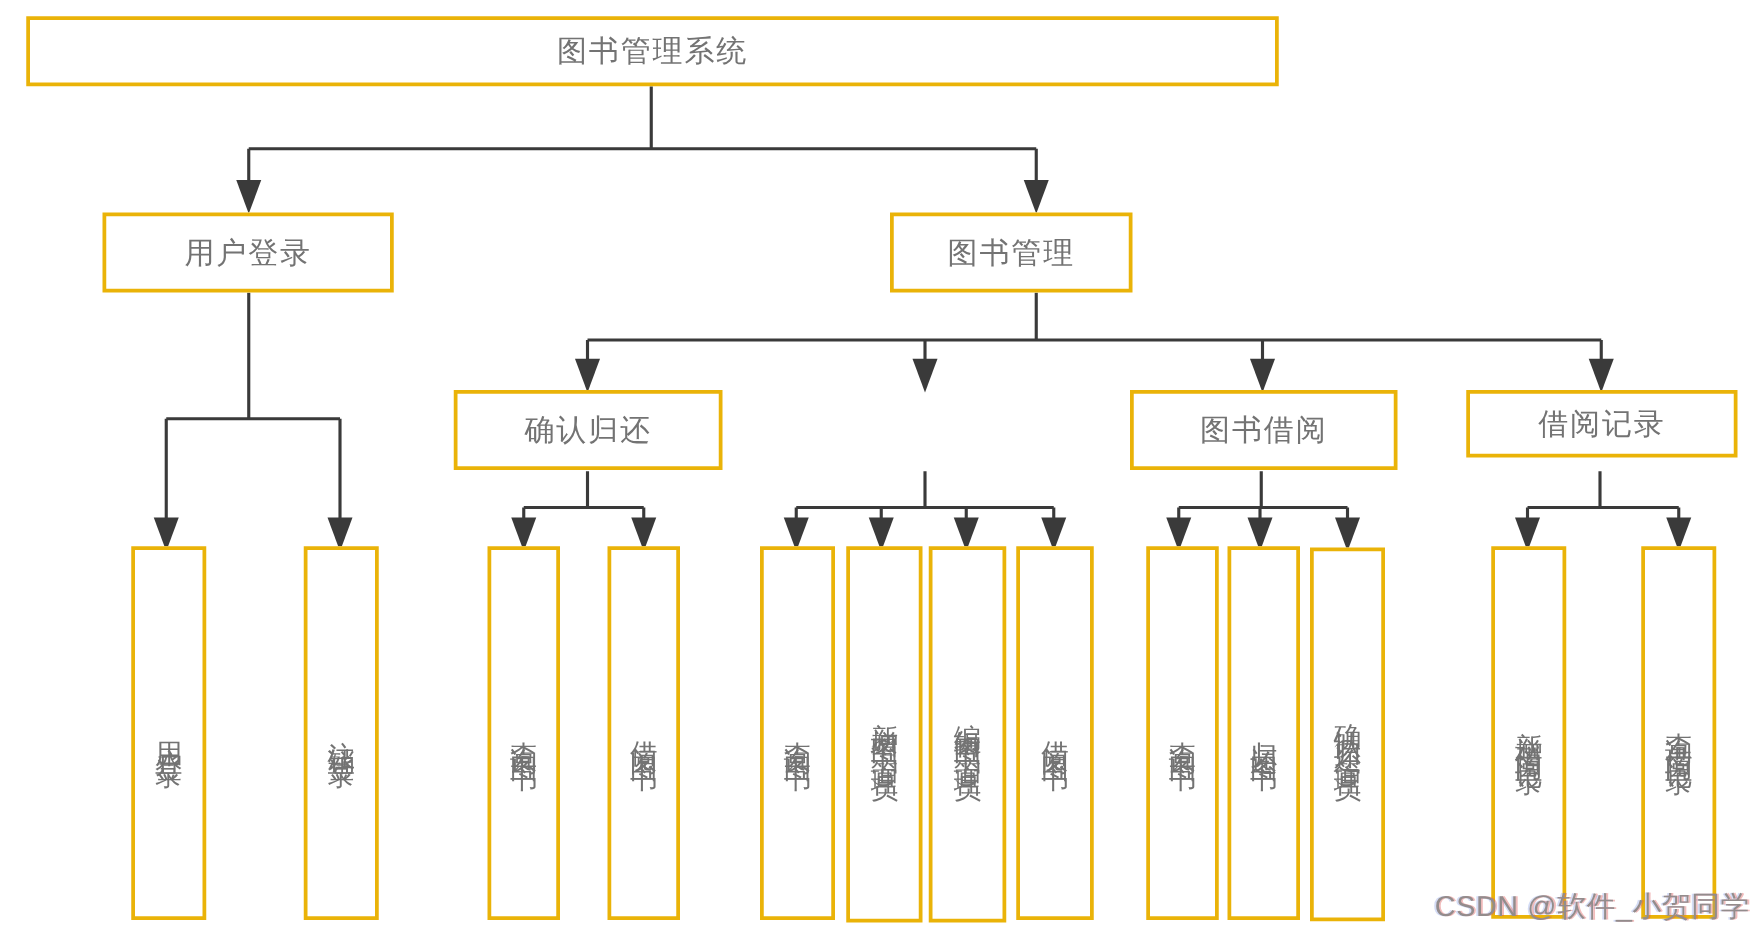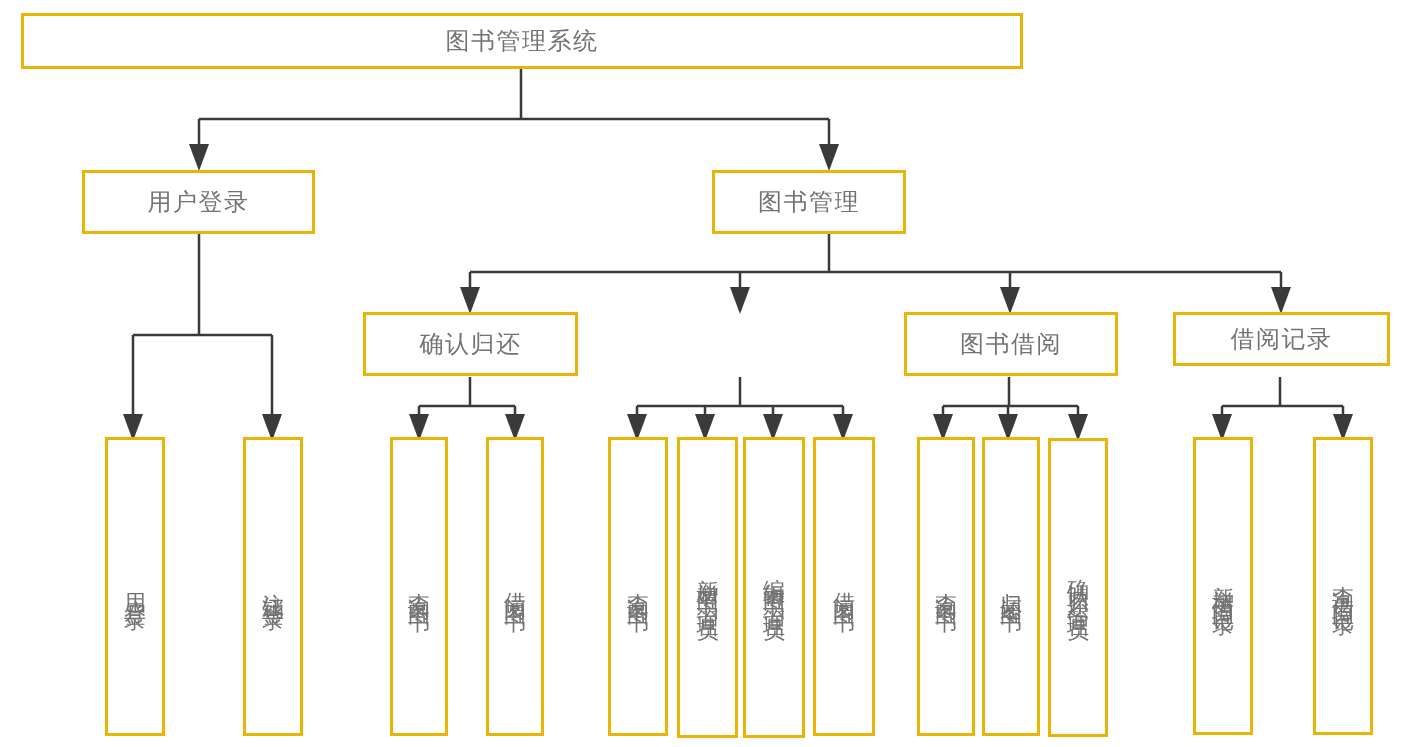--- a/index.html
+++ b/index.html
@@ -153,14 +153,15 @@
     <span>确认归还（管理员）</span>
   </div>
 
   <div class="node vbox" style="left:1193px;top:437px;width:60px;height:298px">
     <span>新增借阅记录</span>
   </div>
   <div class="node vbox" style="left:1313px;top:437px;width:60px;height:298px">
     <span>查询借阅记录</span>
   </div>
 
+  <div class="watermark">CSDN @软件_小贺同学</div>
 
 </div>
 
 </body></html>

